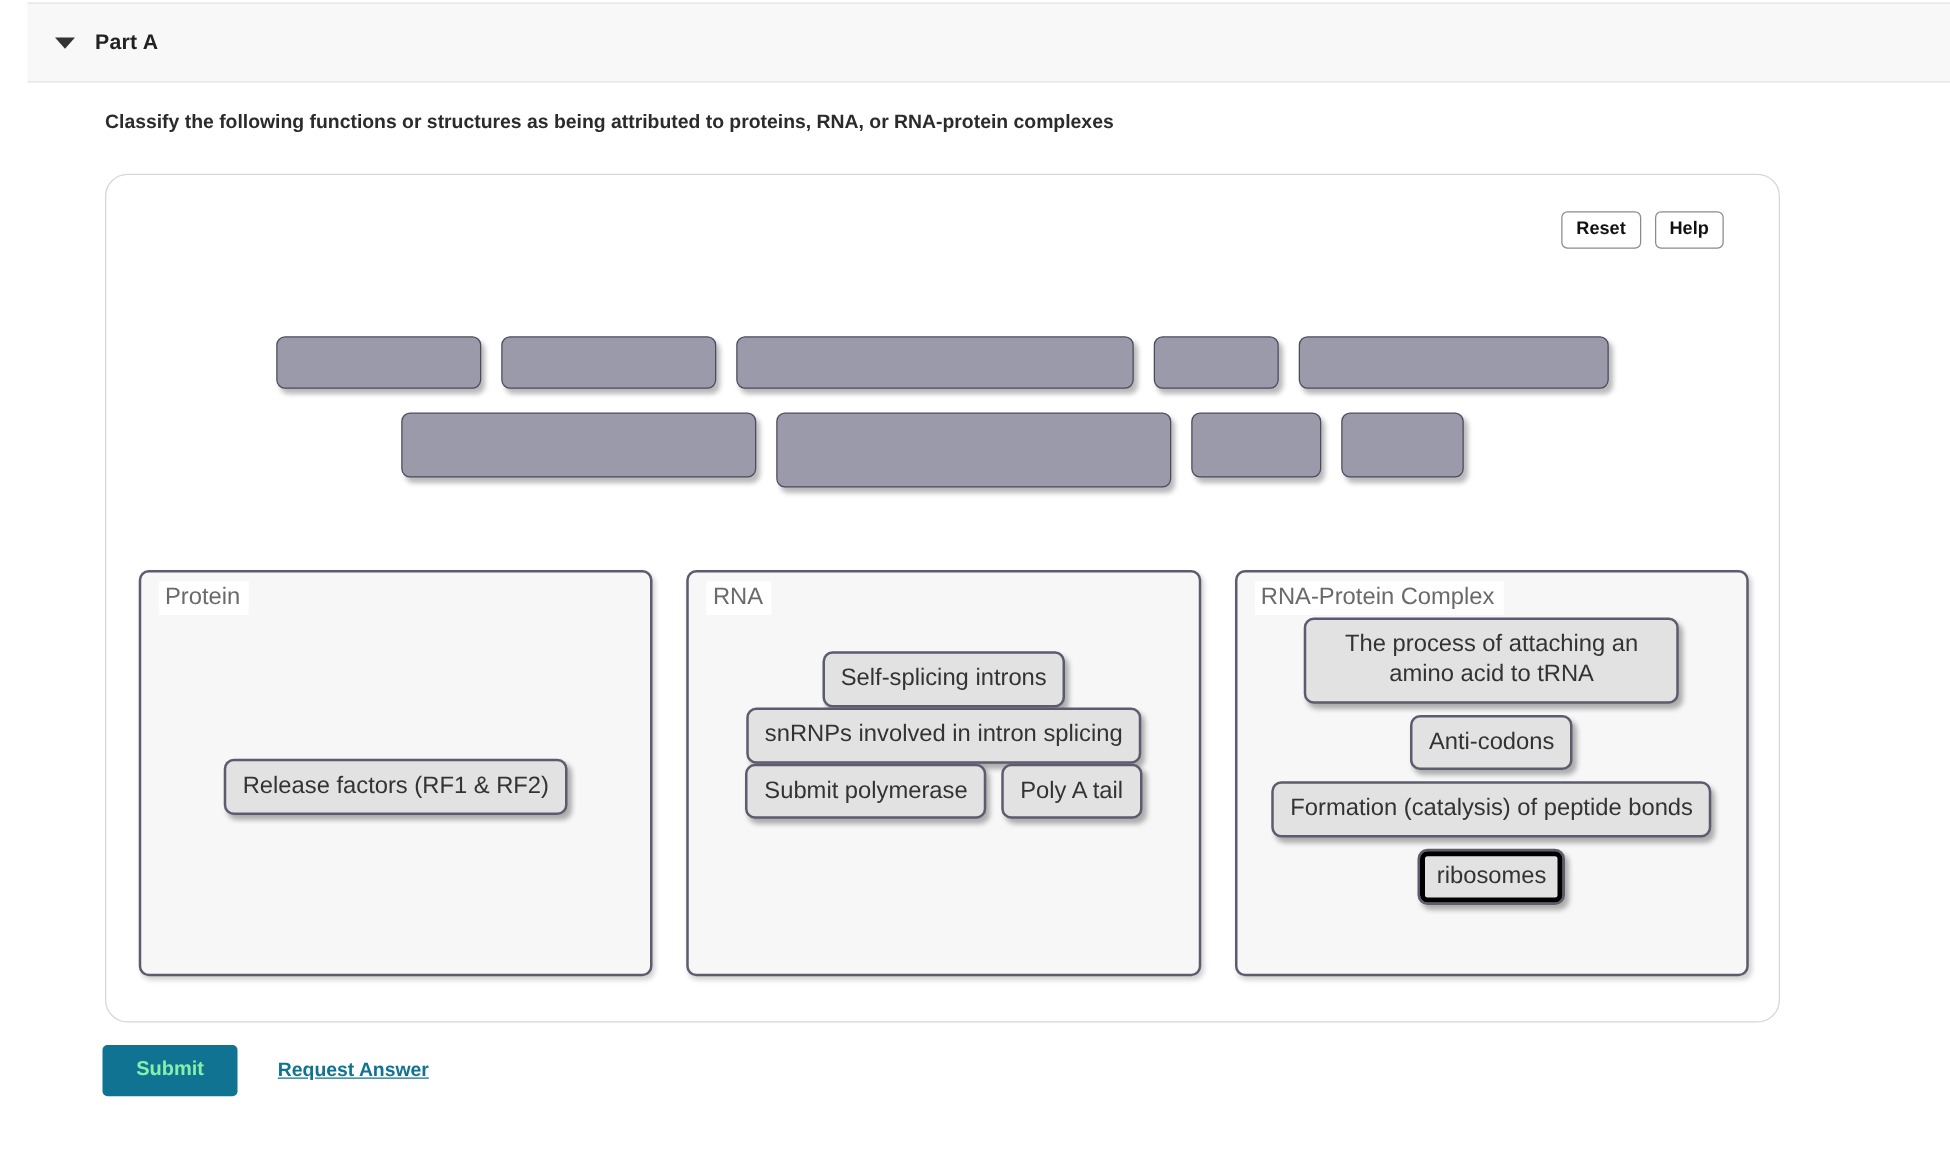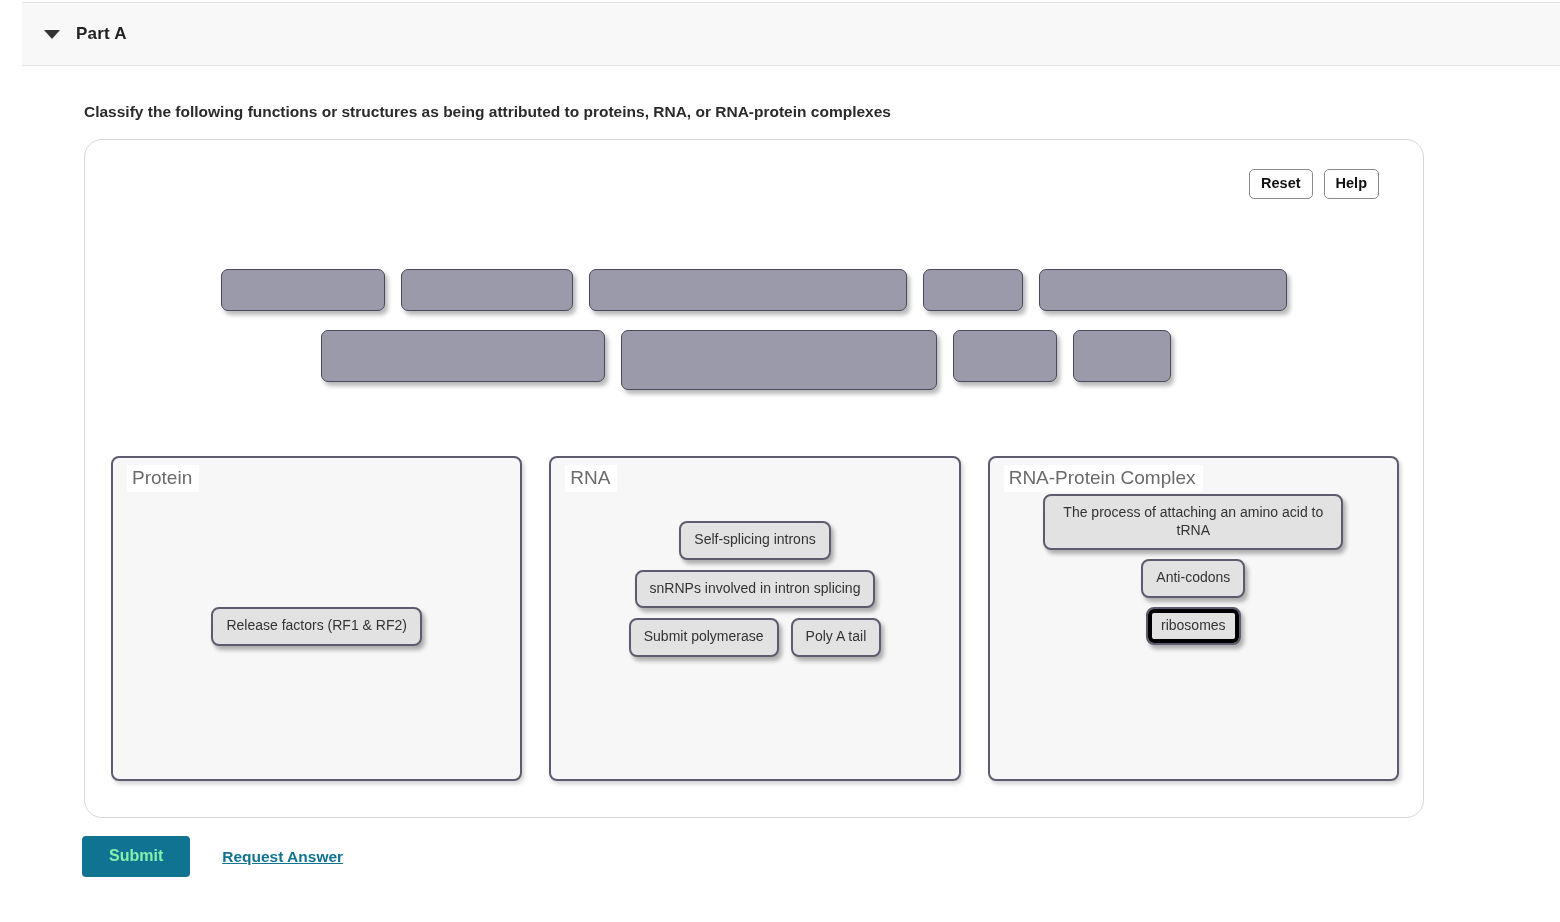--- a/index.html
+++ b/index.html
@@ -26,21 +26,21 @@
     border-right: 8px solid transparent;
     border-top: 9px solid #333333;
   }
   .part-title {
     font-size: 17px; font-weight: bold; color: #222222;
     letter-spacing: .2px;
   }
 
   
   .prompt {
-    position: absolute; left: 84px; top: 103px;
+    position: absolute; left: 84px; top: 89px;
     font-size: 15.5px; font-weight: bold; color: #2b2b2b;
     white-space: nowrap;
   }
 
   
   .activity {
     position: absolute; left: 84px; top: 139px;
     width: 1340px; height: 679px;
     background: #ffffff;
     border: 1px solid #d6d6d6;
@@ -101,30 +101,29 @@
     position: absolute; left: 14px; top: 7px;
     background: #ffffff;
     font-size: 19px; color: #6a6a6a;
     padding: 1px 7px 2px 5px;
     white-space: nowrap;
     line-height: 1.25;
   }
   .zone-items {
     width: 100%;
     display: flex; flex-direction: column; align-items: center;
-    gap: 10px;
   }
   .chip-row { display: flex; gap: 12px; justify-content: center; }
 
   .chip {
     background: #e2e2e2;
     border: 2px solid #5c5c6e;
     border-radius: 8px;
     box-shadow: 3px 4px 4px rgba(0,0,0,.30);
-    font-size: 14px; color: #333333;
+    font-size: 19px; color: #333333;
     padding: 8px 13px 9px 13px;
     text-align: center;
     line-height: 1.25;
     cursor: move;
     position: relative;
     white-space: nowrap;
   }
   .chip.wrap { white-space: normal; width: 300px; }
   .chip.focused {
     outline: 4px solid #000000;
@@ -208,20 +207,21 @@
             <div class="chip">Submit polymerase</div>
             <div class="chip">Poly A tail</div>
           </div>
         </div>
       </div>
       <div class="zone complex">
         <div class="zone-label">RNA-Protein Complex</div>
         <div class="zone-items">
           <div class="chip wrap">The process of attaching an amino acid to tRNA</div>
           <div class="chip">Anti-codons</div>
+          <div class="chip">Formation (catalysis) of peptide bonds</div>
           <div class="chip focused">ribosomes</div>
         </div>
       </div>
     </div>
 
 </div>
 
 <div class="footer">
   <button class="submit-btn">Submit</button>
   <a class="request-link">Request Answer</a>

